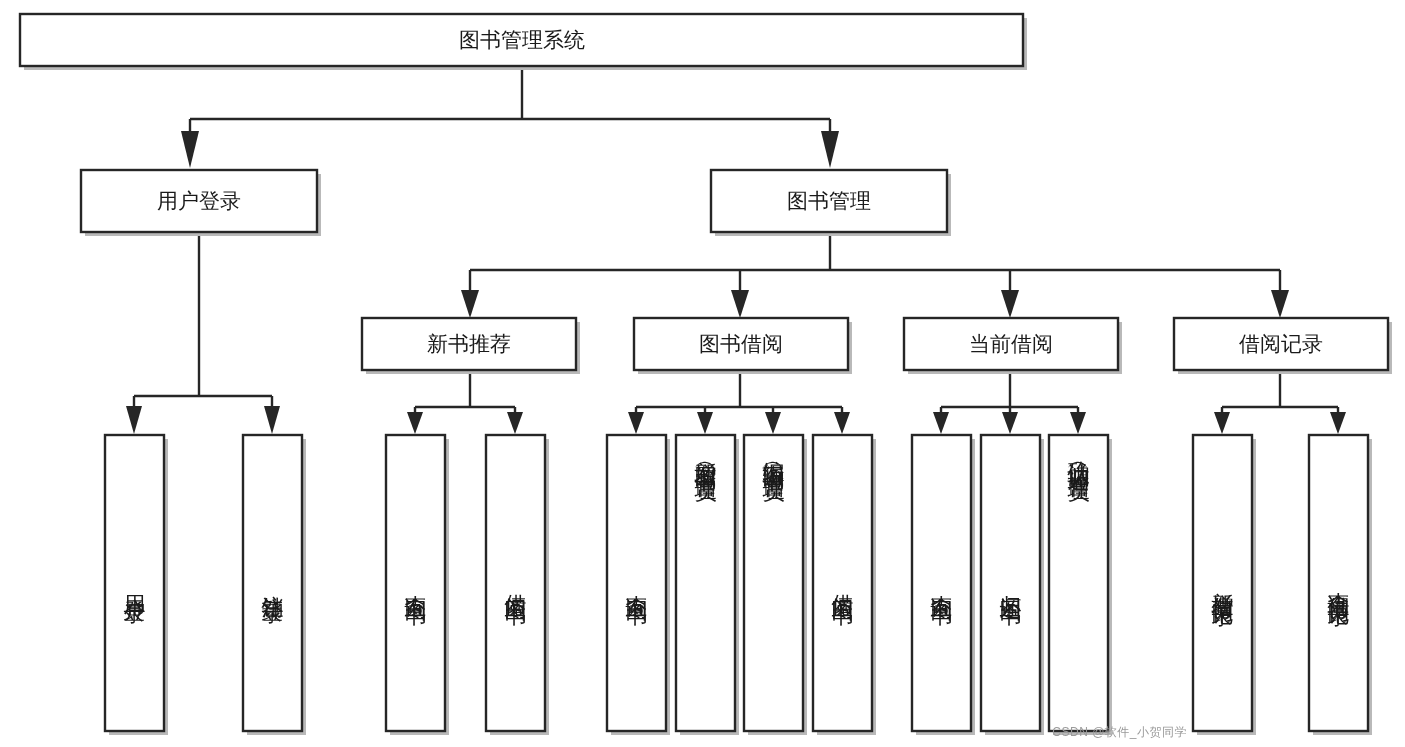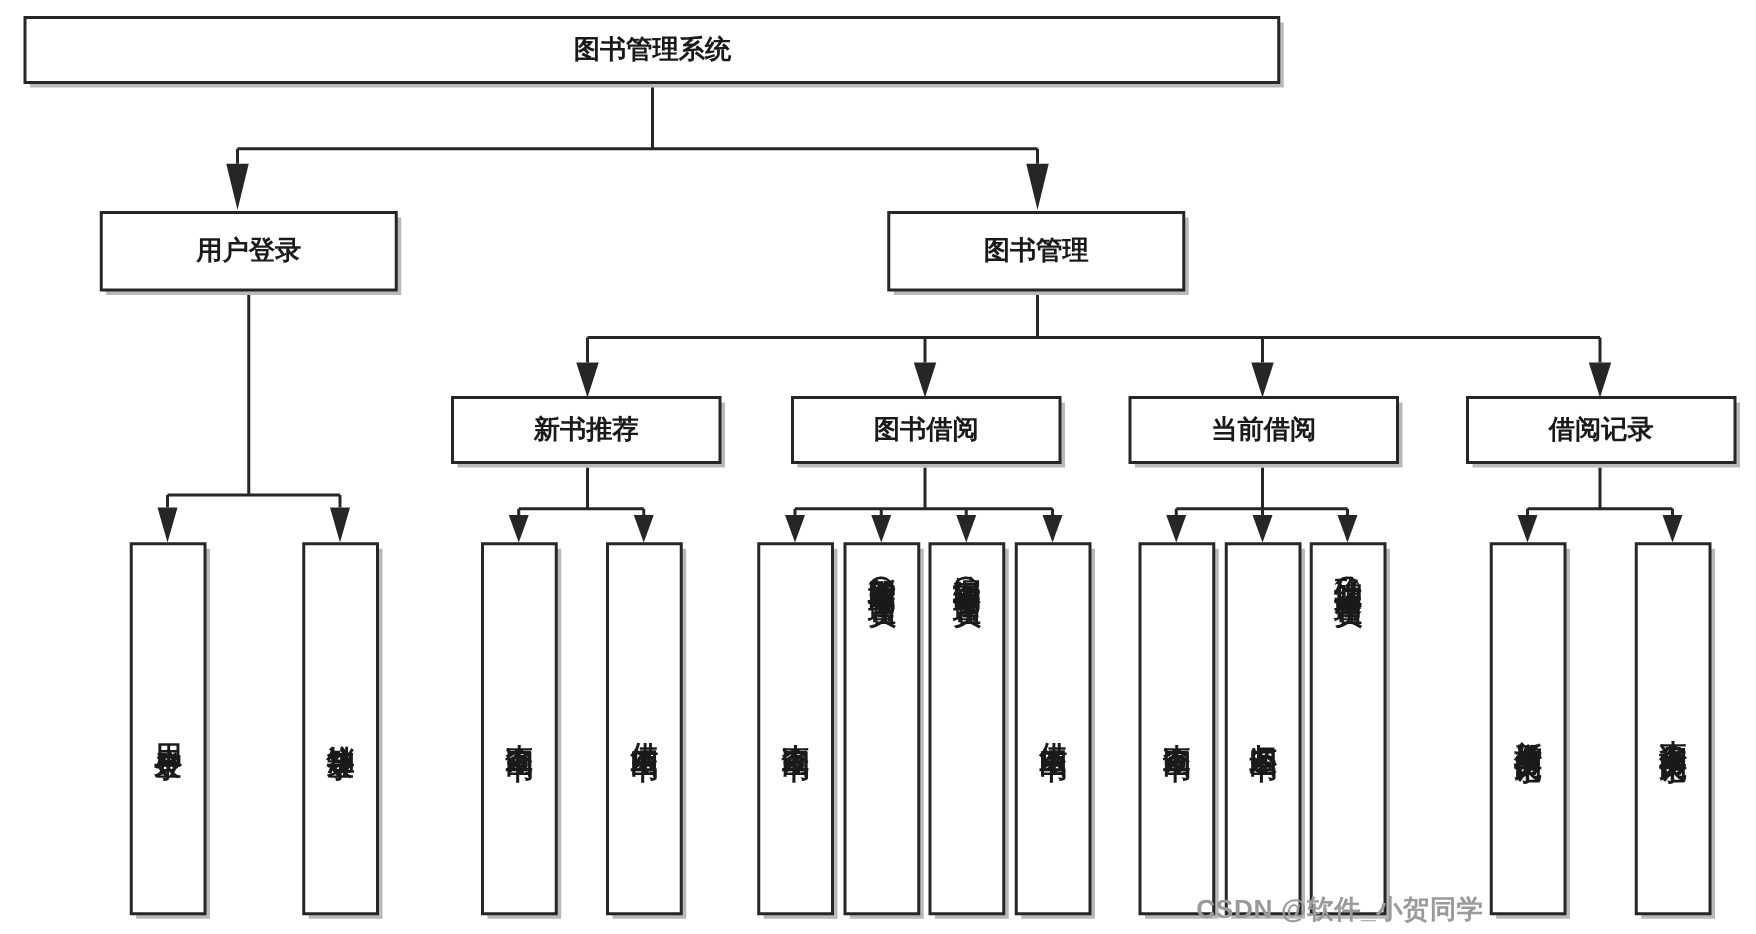--- a/index.html
+++ b/index.html
@@ -11,21 +11,20 @@
     width: 1405px;
     height: 747px;
     font-family: "Liberation Sans", "DejaVu Sans", sans-serif;
     overflow: hidden;
   }
   #diagram-root {
     position: relative;
     width: 1197px;
     height: 747px;
     background: #ffffff;
-    font-weight: bold;
   }
   svg.diagram-canvas {
     position: absolute;
     left: 0;
     top: 0;
     width: 1405px;
     height: 747px;
   }
   .node-box {
     fill: #ffffff;
@@ -50,21 +49,21 @@
     font-family: "Liberation Sans", "DejaVu Sans", sans-serif;
     font-size: 21px;
     text-anchor: middle;
     dominant-baseline: middle;
   }
   .watermark {
     position: absolute;
     right: 10px;
     bottom: 6px;
     font-family: "Liberation Sans", "DejaVu Sans", sans-serif;
-    font-size: 21px;
+    font-size: 12px;
     color: #9a9a9a;
     letter-spacing: 0.5px;
     white-space: nowrap;
   }
 </style>
 </head>
 <body>
 
 <div id="diagram-root">
 

